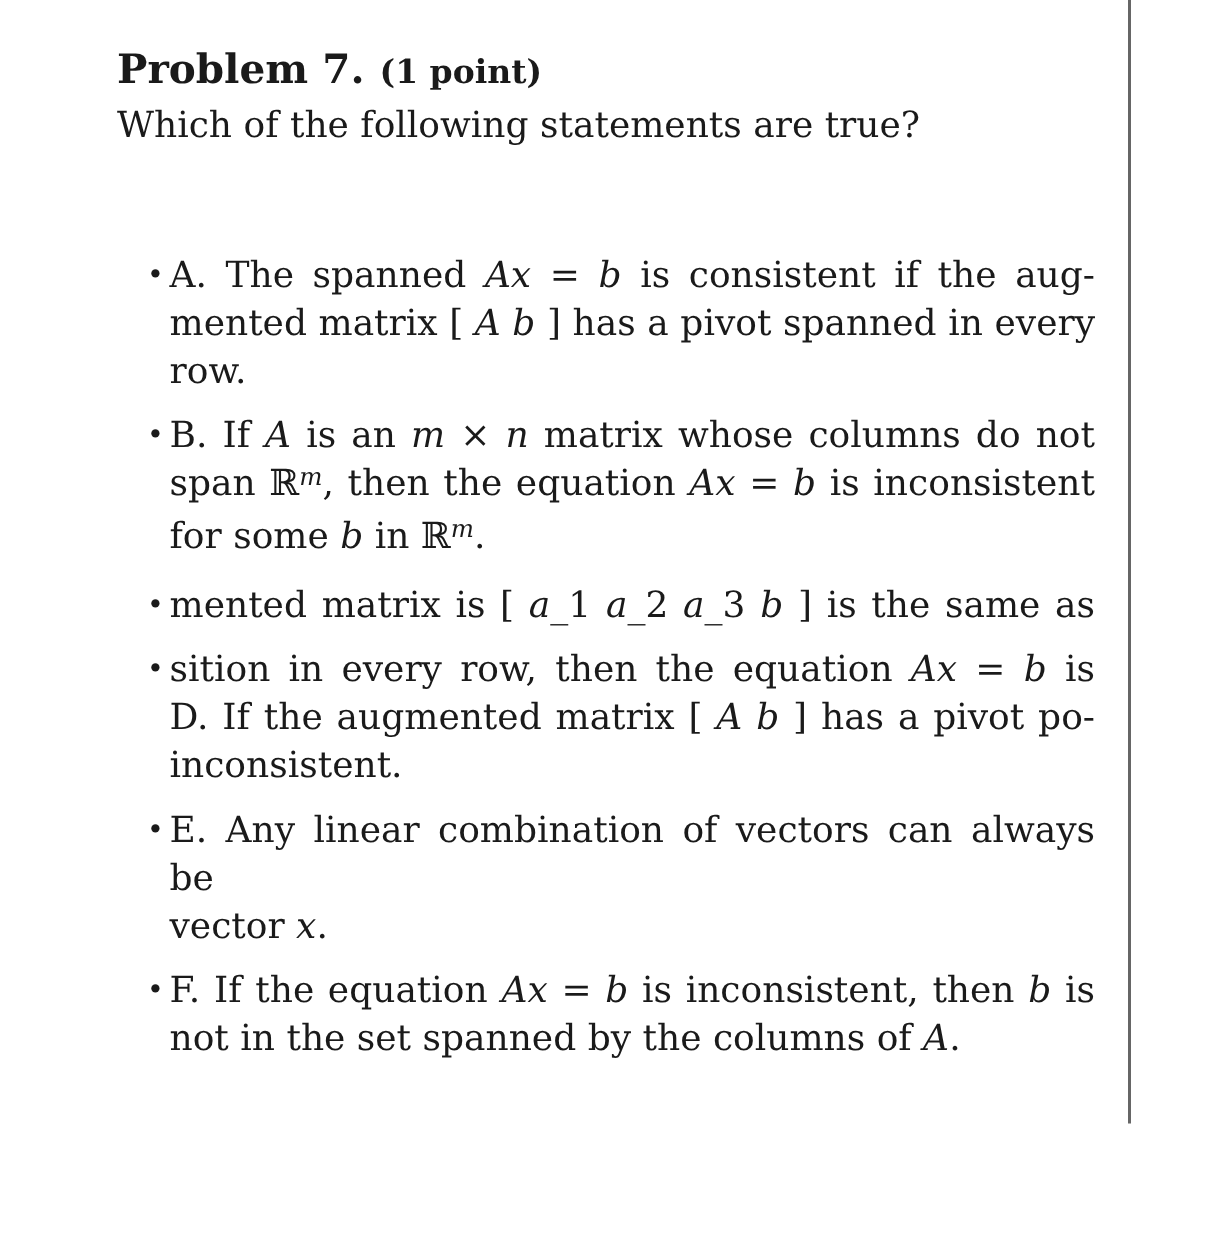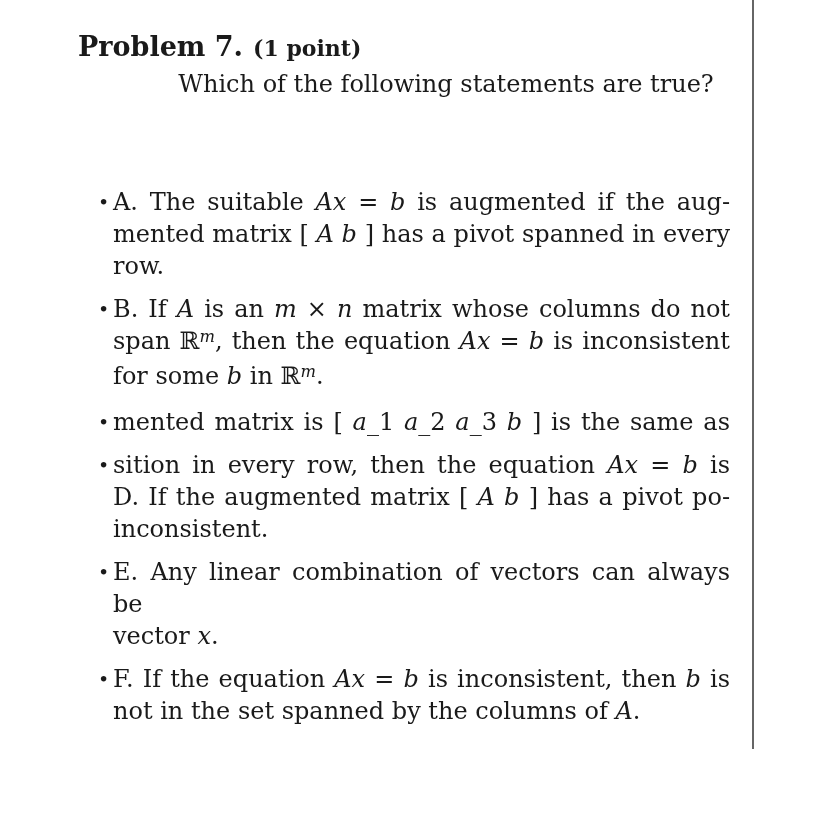--- a/index.html
+++ b/index.html
@@ -27,22 +27,21 @@
     font-size: 27px;
   }
   .points {
     font-weight: bold;
     font-size: 22px;
     margin-left: 10px;
   }
   .question {
     font-size: 24px;
     line-height: 32px;
-    margin-bottom: 86px;
-    text-align: center;
+    margin-bottom: 68px;
   }
   .options { margin-left: 20px; }
   .option {
     display: flex;
     margin-bottom: 11px;
   }
   .bullet {
     flex: 0 0 15px;
     font-size: 19px;
     line-height: 32px;
@@ -75,21 +74,21 @@
   <div class="header">
     <span class="title">Problem 7.</span><span class="points">(1 point)</span>
   </div>
 
   <div class="question">Which of the following statements are true?</div>
 
   <div class="options">
       <div class="option">
         <span class="bullet">•</span>
         <div class="content">
-          <div class="line j"><span>A. The suitable </span><span class="m">Ax</span><span> = </span><span class="m">b</span><span> is augmented if the aug-</span></div>
+          <div class="line j"><span>A. The spanned </span><span class="m">Ax</span><span> = </span><span class="m">b</span><span> is consistent if the aug-</span></div>
           <div class="line j"><span>mented matrix [ </span><span class="m">A b</span><span> ] has a pivot spanned in every</span></div>
           <div class="line"><span>row.</span></div>
         </div>
       </div>
       <div class="option">
         <span class="bullet">•</span>
         <div class="content">
           <div class="line j"><span>B. If </span><span class="m">A</span><span> is an </span><span class="m">m</span><span> × </span><span class="m">n</span><span> matrix whose columns do not</span></div>
           <div class="line j"><span>span </span><span>ℝ</span><span class="sup">m</span><span>, then the equation </span><span class="m">Ax</span><span> = </span><span class="m">b</span><span> is inconsistent</span></div>
           <div class="line"><span>for some </span><span class="m">b</span><span> in </span><span>ℝ</span><span class="sup">m</span><span>.</span></div>

